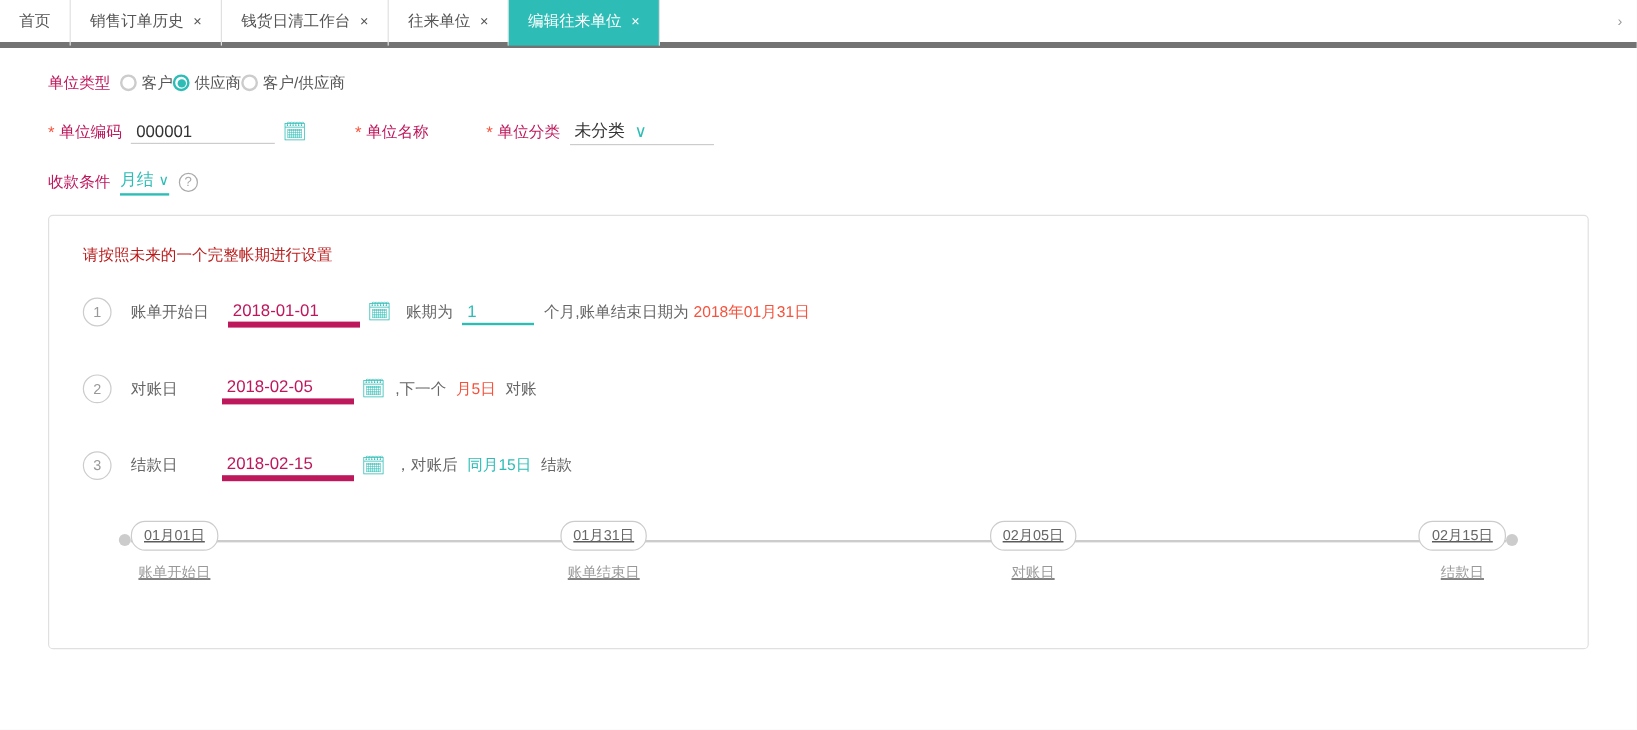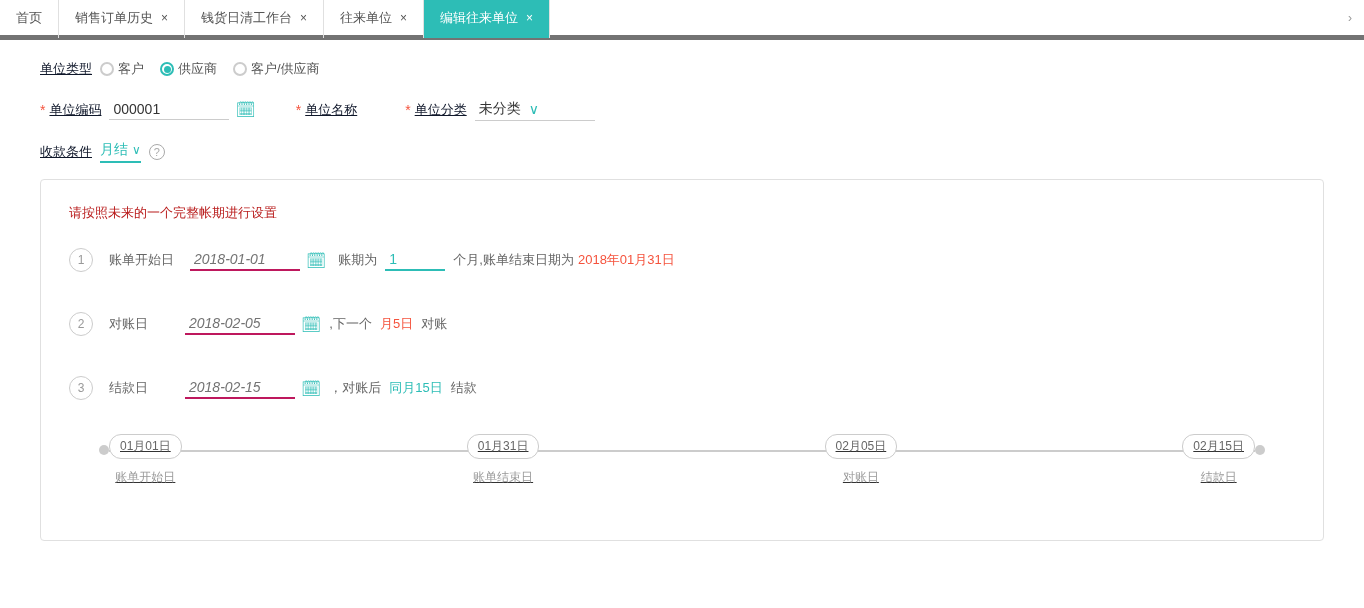--- a/index.html
+++ b/index.html
@@ -51,44 +51,42 @@
     }
 
     
     .form-row {
       display: flex;
       align-items: center;
       margin-bottom: 20px;
     }
     .form-label {
       font-size: 13px;
-      color: #0f172a;
+      color: #be185d;
       margin-right: 8px;
       white-space: nowrap;
-      text-decoration: underline;
     }
     .required-star {
       color: #f5533d;
       margin-right: 4px;
     }
     .form-input {
       border: none;
       border-bottom: 1px solid #ccc;
       outline: none;
       font-size: 14px;
       padding: 2px 4px;
       color: #333;
       background: transparent;
     }
 
     
     .radio-group {
       display: flex;
       align-items: center;
-      gap: 16px;
     }
     .radio-item {
       display: flex;
       align-items: center;
       gap: 4px;
       cursor: pointer;
       font-size: 13px;
       color: #555;
     }
     .radio-circle {
@@ -185,28 +183,27 @@
     }
     .step-label {
       font-size: 13px;
       color: #666;
       margin-right: 16px;
       white-space: nowrap;
       min-width: 60px;
     }
     .step-date-input {
       border: none;
-      border-bottom: 2px solid #be185d;
+      border-bottom: 5px solid #be185d;
       outline: none;
       font-size: 14px;
       padding: 2px 4px;
-      color: #737373;
+      color: #be185d;
       width: 110px;
       background: transparent;
-      font-style: italic;
     }
     .step-desc {
       font-size: 13px;
       color: #666;
       margin-left: 8px;
     }
     .highlight-orange { color: #f5533d; }
     .highlight-teal { color: #2dbdb6; }
 
     .period-input {

